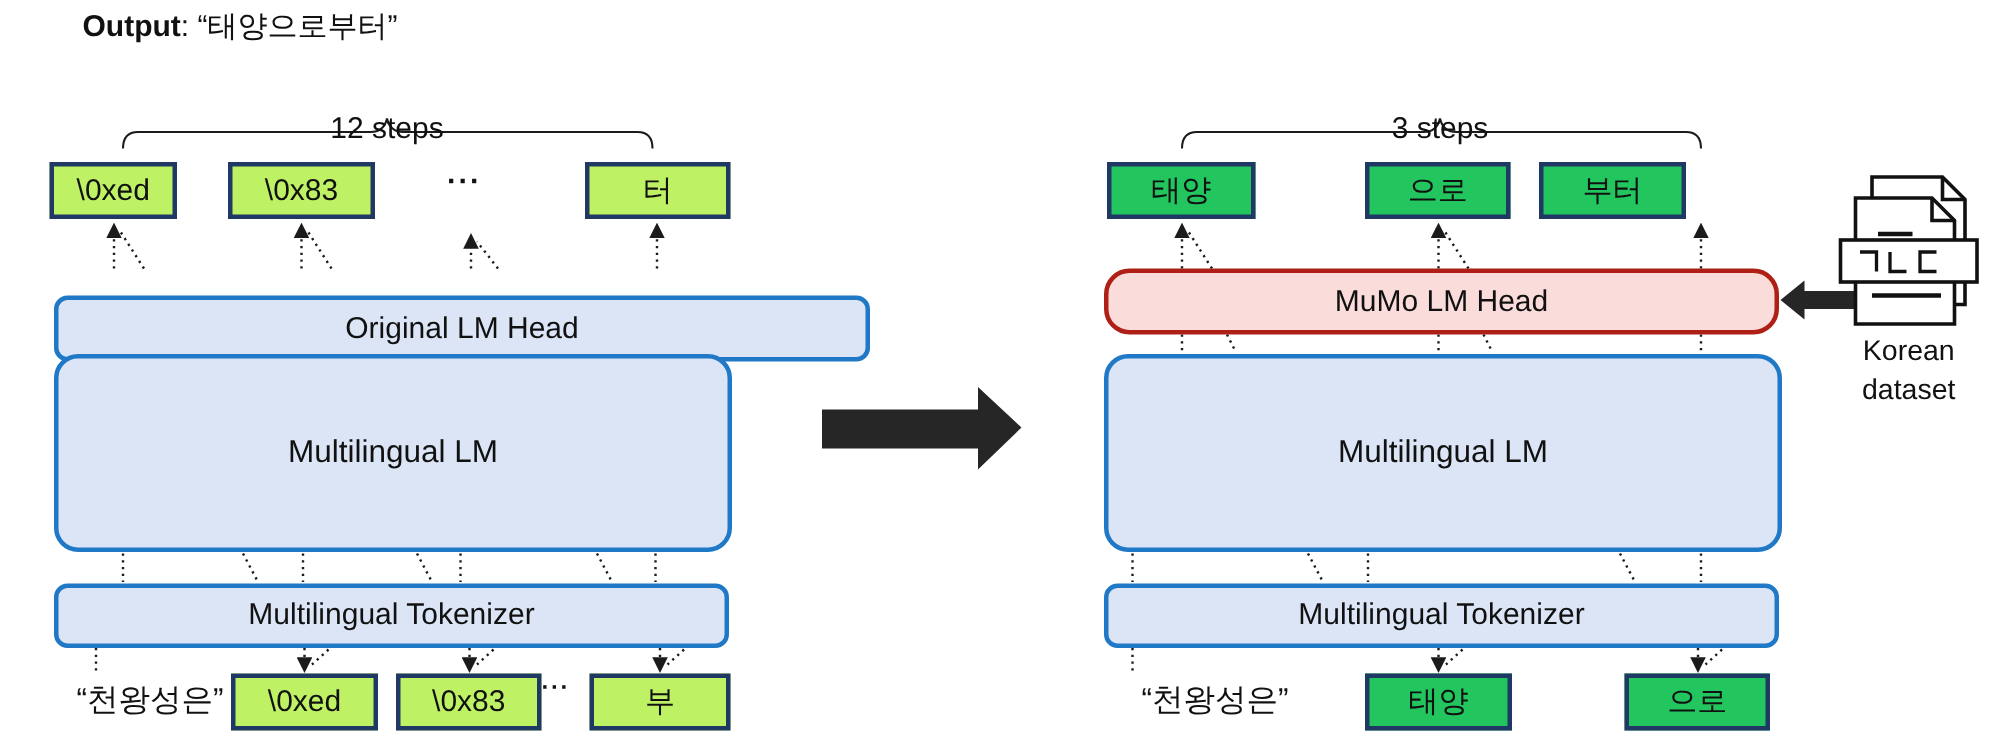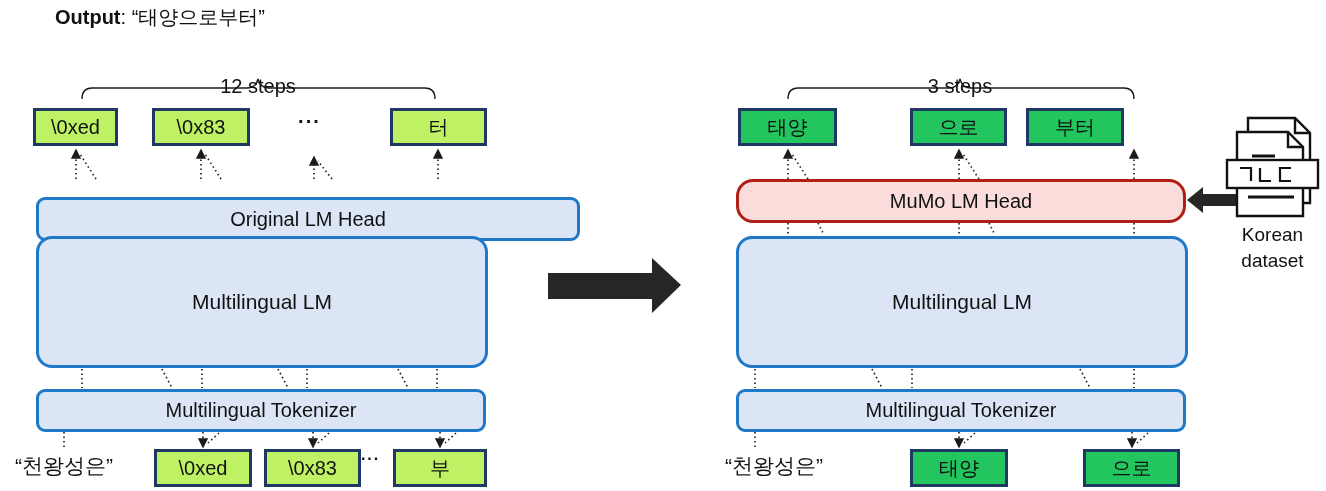--- a/index.html
+++ b/index.html
@@ -19,21 +19,21 @@
   }
   .tok.peach{background:#22c55e;}
   .pbox{
     position:absolute;display:flex;align-items:center;justify-content:center;
     background:#dbe5f6;border:3px solid #2079c7;border-radius:9px;
     font-size:20px;box-sizing:border-box;
   }
   .pbox.big{border-radius:16px;font-size:21px;}
   .pbox.red{background:#fadcda;border-color:#ae2015;border-radius:17px;}
   .ell{position:absolute;font-size:20px;font-weight:bold;letter-spacing:1px;color:#111;}
-  .ktext{position:absolute;font-size:21px;text-align:center;white-space:nowrap;}
+  .ktext{position:absolute;font-size:21px;text-align:center;white-space:nowrap;padding-left:36px;}
   .caption{position:absolute;font-size:19px;text-align:center;line-height:1.35;}
 </style>
 </head>
 <body>
 
 <div class="canvas">
 
   <svg class="overlay" width="1326" height="491" viewBox="0 0 1326 491">
     <defs>
       <marker id="ahu" viewBox="0 0 10 10" refX="7.5" refY="5" markerWidth="6.5" markerHeight="6.5" orient="auto-start-reverse">

